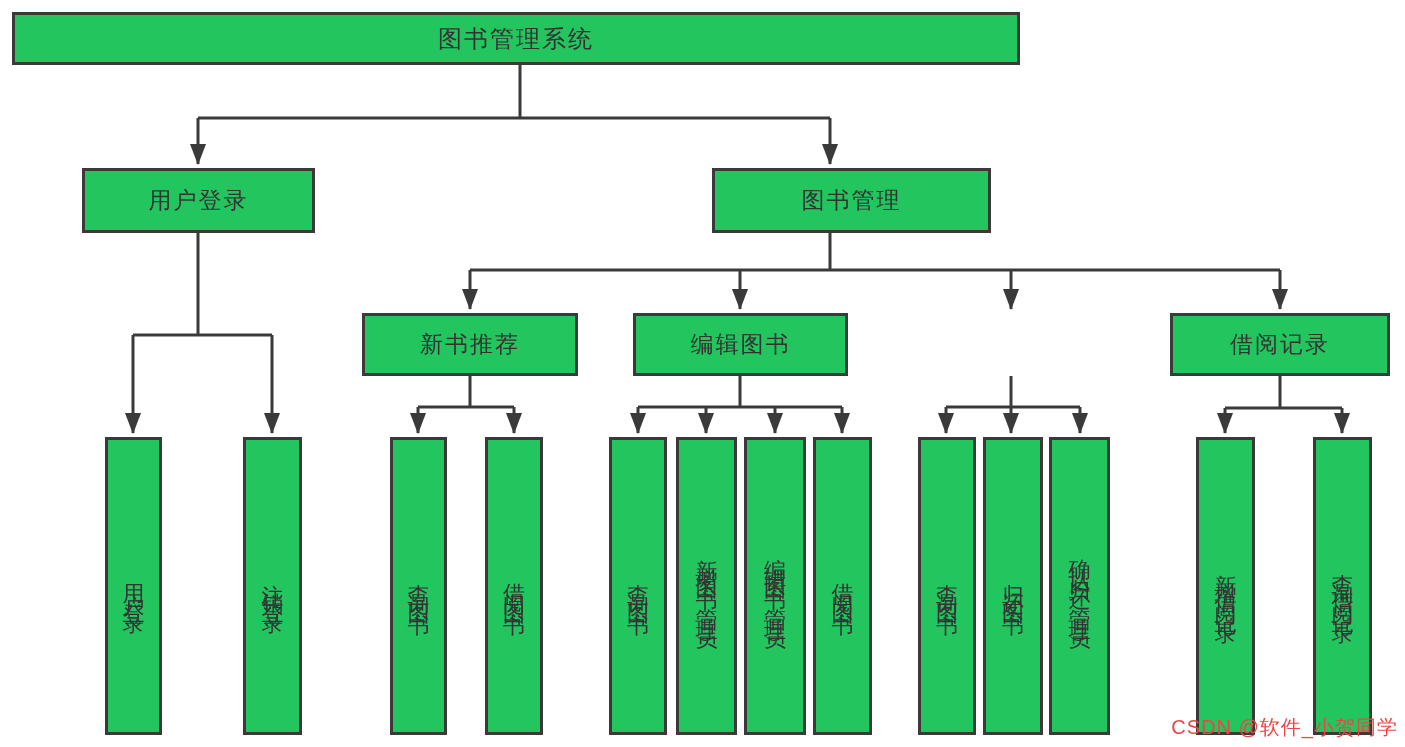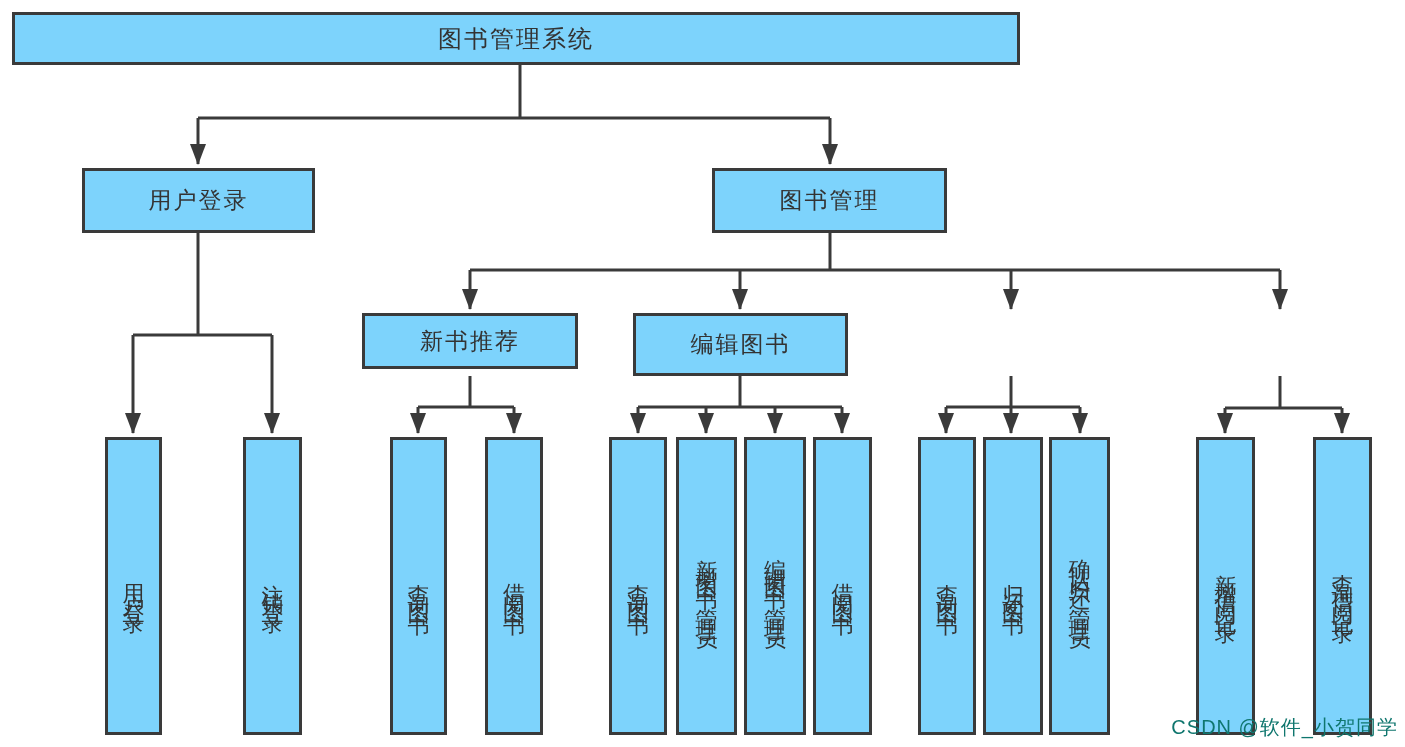--- a/index.html
+++ b/index.html
@@ -18,21 +18,21 @@
   .connectors {
     position: absolute;
     left: 0; top: 0;
     width: 1405px;
     height: 747px;
   }
   .node {
     position: absolute;
     box-sizing: border-box;
     border: 3px solid #3a3a3a;
-    background: #7dd3fc;
+    background: #22c55e;
     display: flex;
     align-items: center;
     justify-content: center;
     color: #333333;
     white-space: nowrap;
   }
   .root-node   { font-size: 24px; letter-spacing: 2px; }
   .h-node      { font-size: 23px; letter-spacing: 2px; }
   .leaf {
     writing-mode: vertical-rl;
@@ -40,21 +40,21 @@
     letter-spacing: 10px;
     line-height: 1.1;
     white-space: normal;
   }
   .watermark {
     position: absolute;
     left: 1160px;
     top: 714px;
     width: 238px;
     font-size: 20px;
-    color: #0f766e;
+    color: #ef4444;
     text-align: right;
     letter-spacing: 1px;
     pointer-events: none;
   }
 </style>
 </head>
 <body>
 
 <div class="canvas">
 
@@ -104,24 +104,25 @@
       <path d="M1280,376 V408"></path>
       <path d="M1225,408 H1342"></path>
       <path d="M1225,408 V433" marker-end="url(#arrow)"></path>
       <path d="M1342,408 V433" marker-end="url(#arrow)"></path>
     </g>
   </svg>
 
   <div class="node root-node" style="left:12px; top:12px; width:1008px; height:53px;">图书管理系统</div>
 
   <div class="node h-node" style="left:82px; top:168px; width:233px; height:65px;">用户登录</div>
-  <div class="node h-node" style="left:712px; top:168px; width:235px; height:65px;">图书管理</div>
+  <div class="node h-node" style="left:712px; top:168px; width:279px; height:65px;">图书管理</div>
 
-  <div class="node h-node" style="left:362px; top:313px; width:216px; height:56px;">新书推荐</div>
+  <div class="node h-node" style="left:362px; top:313px; width:216px; height:63px;">新书推荐</div>
   <div class="node h-node" style="left:633px; top:313px; width:215px; height:63px;">编辑图书</div>
+  <div class="node h-node" style="left:1170px; top:313px; width:220px; height:63px;">借阅记录</div>
 
   <div class="node leaf" style="left:105px; top:437px; width:57px; height:298px;">用户登录</div>
   <div class="node leaf" style="left:243px; top:437px; width:59px; height:298px;">注销登录</div>
 
   <div class="node leaf" style="left:390px; top:437px; width:57px; height:298px;">查询图书</div>
   <div class="node leaf" style="left:485px; top:437px; width:58px; height:298px;">借阅图书</div>
 
   <div class="node leaf" style="left:609px; top:437px; width:58px; height:298px;">查询图书</div>
   <div class="node leaf" style="left:676px; top:437px; width:61px; height:298px;">新增图书（管理员）</div>
   <div class="node leaf" style="left:744px; top:437px; width:62px; height:298px;">编辑图书（管理员）</div>

